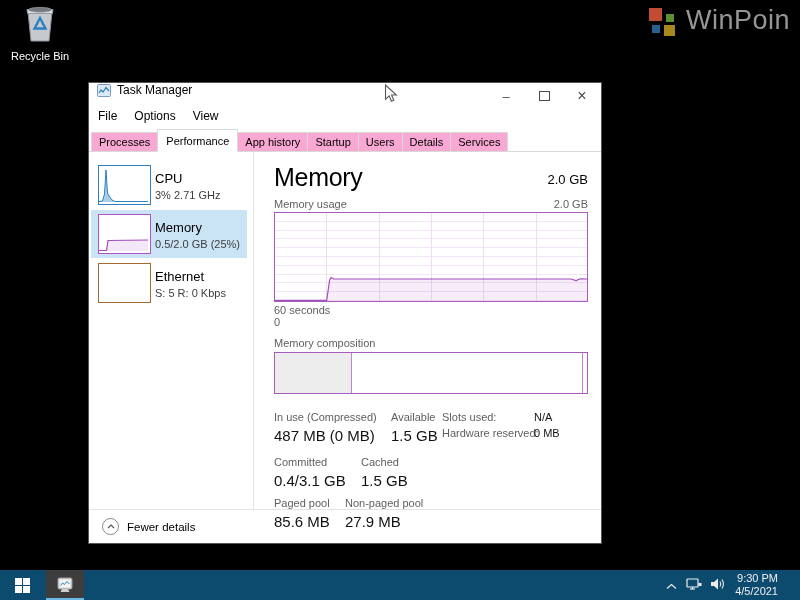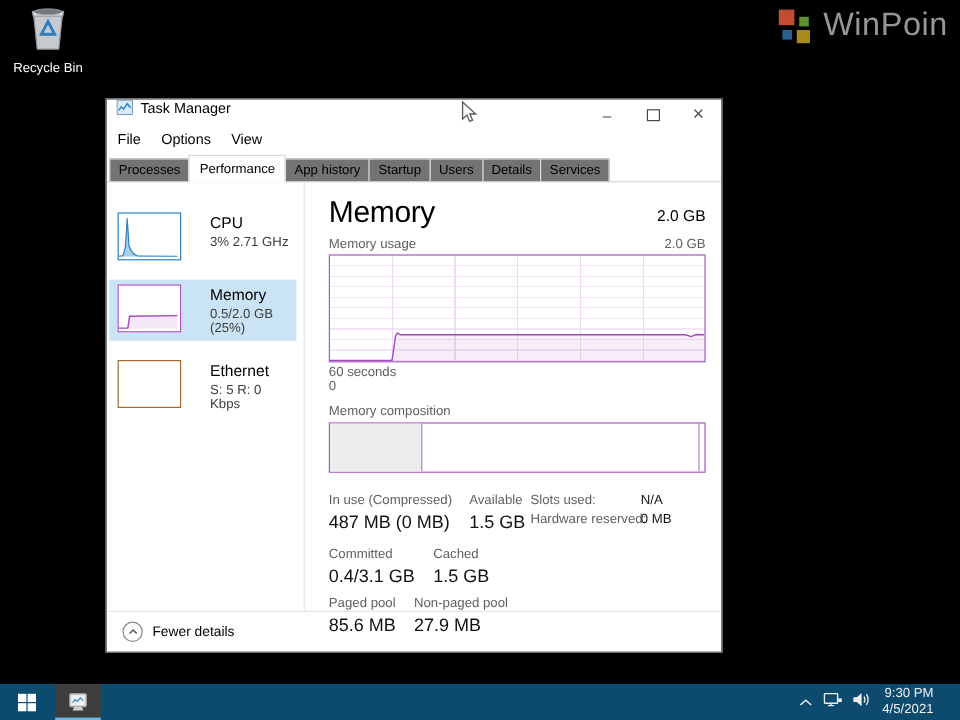--- a/index.html
+++ b/index.html
@@ -21,27 +21,27 @@
   
   .window{position:absolute;left:88px;top:82px;width:512px;height:460px;background:#fff;
           border:1px solid #565656;display:flex;flex-direction:column;color:#000;}
   .titlebar{height:26px;display:flex;align-items:flex-start;padding-left:8px;flex:none;}
   .titlebar .app-title{font-size:12px;margin-left:6px;}
   .caption-btns{margin-left:auto;display:flex;height:100%;}
   .cap-btn{width:38px;display:flex;align-items:center;justify-content:center;color:#4a4a4a;font-size:13px;}
   .max-glyph{width:9px;height:8px;border:1px solid #4a4a4a;display:block;}
   .menubar{height:20px;display:flex;align-items:flex-start;gap:17px;padding-left:9px;font-size:12px;flex:none;}
   .tabs{display:flex;align-items:flex-end;padding-left:2px;border-bottom:1px solid #d9d9d9;flex:none;font-size:11px;}
-  .tab{background:#737373;border:1px solid #d9d9d9;border-bottom:none;padding:3px 7px;margin-right:-1px;
+  .tab{background:#f9a8d4;border:1px solid #d9d9d9;border-bottom:none;padding:3px 7px;margin-right:-1px;
        margin-bottom:0;position:relative;white-space:nowrap;}
   .tab.active{background:#fff;padding:5px 8px 4px;margin-bottom:-1px;border-bottom:1px solid #fff;z-index:2;}
 
   .content{flex:1;display:flex;min-height:0;}
   .sidebar{width:164px;border-right:1px solid #e3e3e3;padding-top:9px;flex:none;}
-  .side-item{display:flex;gap:24px;align-items:flex-start;padding:4px 4px 4px 7px;margin:12px 6px 1px 2px;}
+  .side-item{display:flex;gap:4px;align-items:center;padding:4px 4px 4px 7px;margin:0 6px 1px 2px;}
   .side-item.selected{background:#cbe4f5;}
   .mini{width:51px;height:38px;border:1px solid;background:#fff;flex:none;}
   .mini.cpu{border-color:#2e81be;}
   .mini.mem{border-color:#b153c7;}
   .mini.disk{border-color:#7ab648;}
   .mini.eth{border-color:#a3692f;}
   .side-name{font-size:13px;line-height:15px;margin-top:1px;}
   .side-detail{font-size:11px;color:#3c3c3c;margin-top:3px;}
 
   .main{flex:1;padding:12px 13px 0 20px;display:flex;flex-direction:column;position:relative;}

